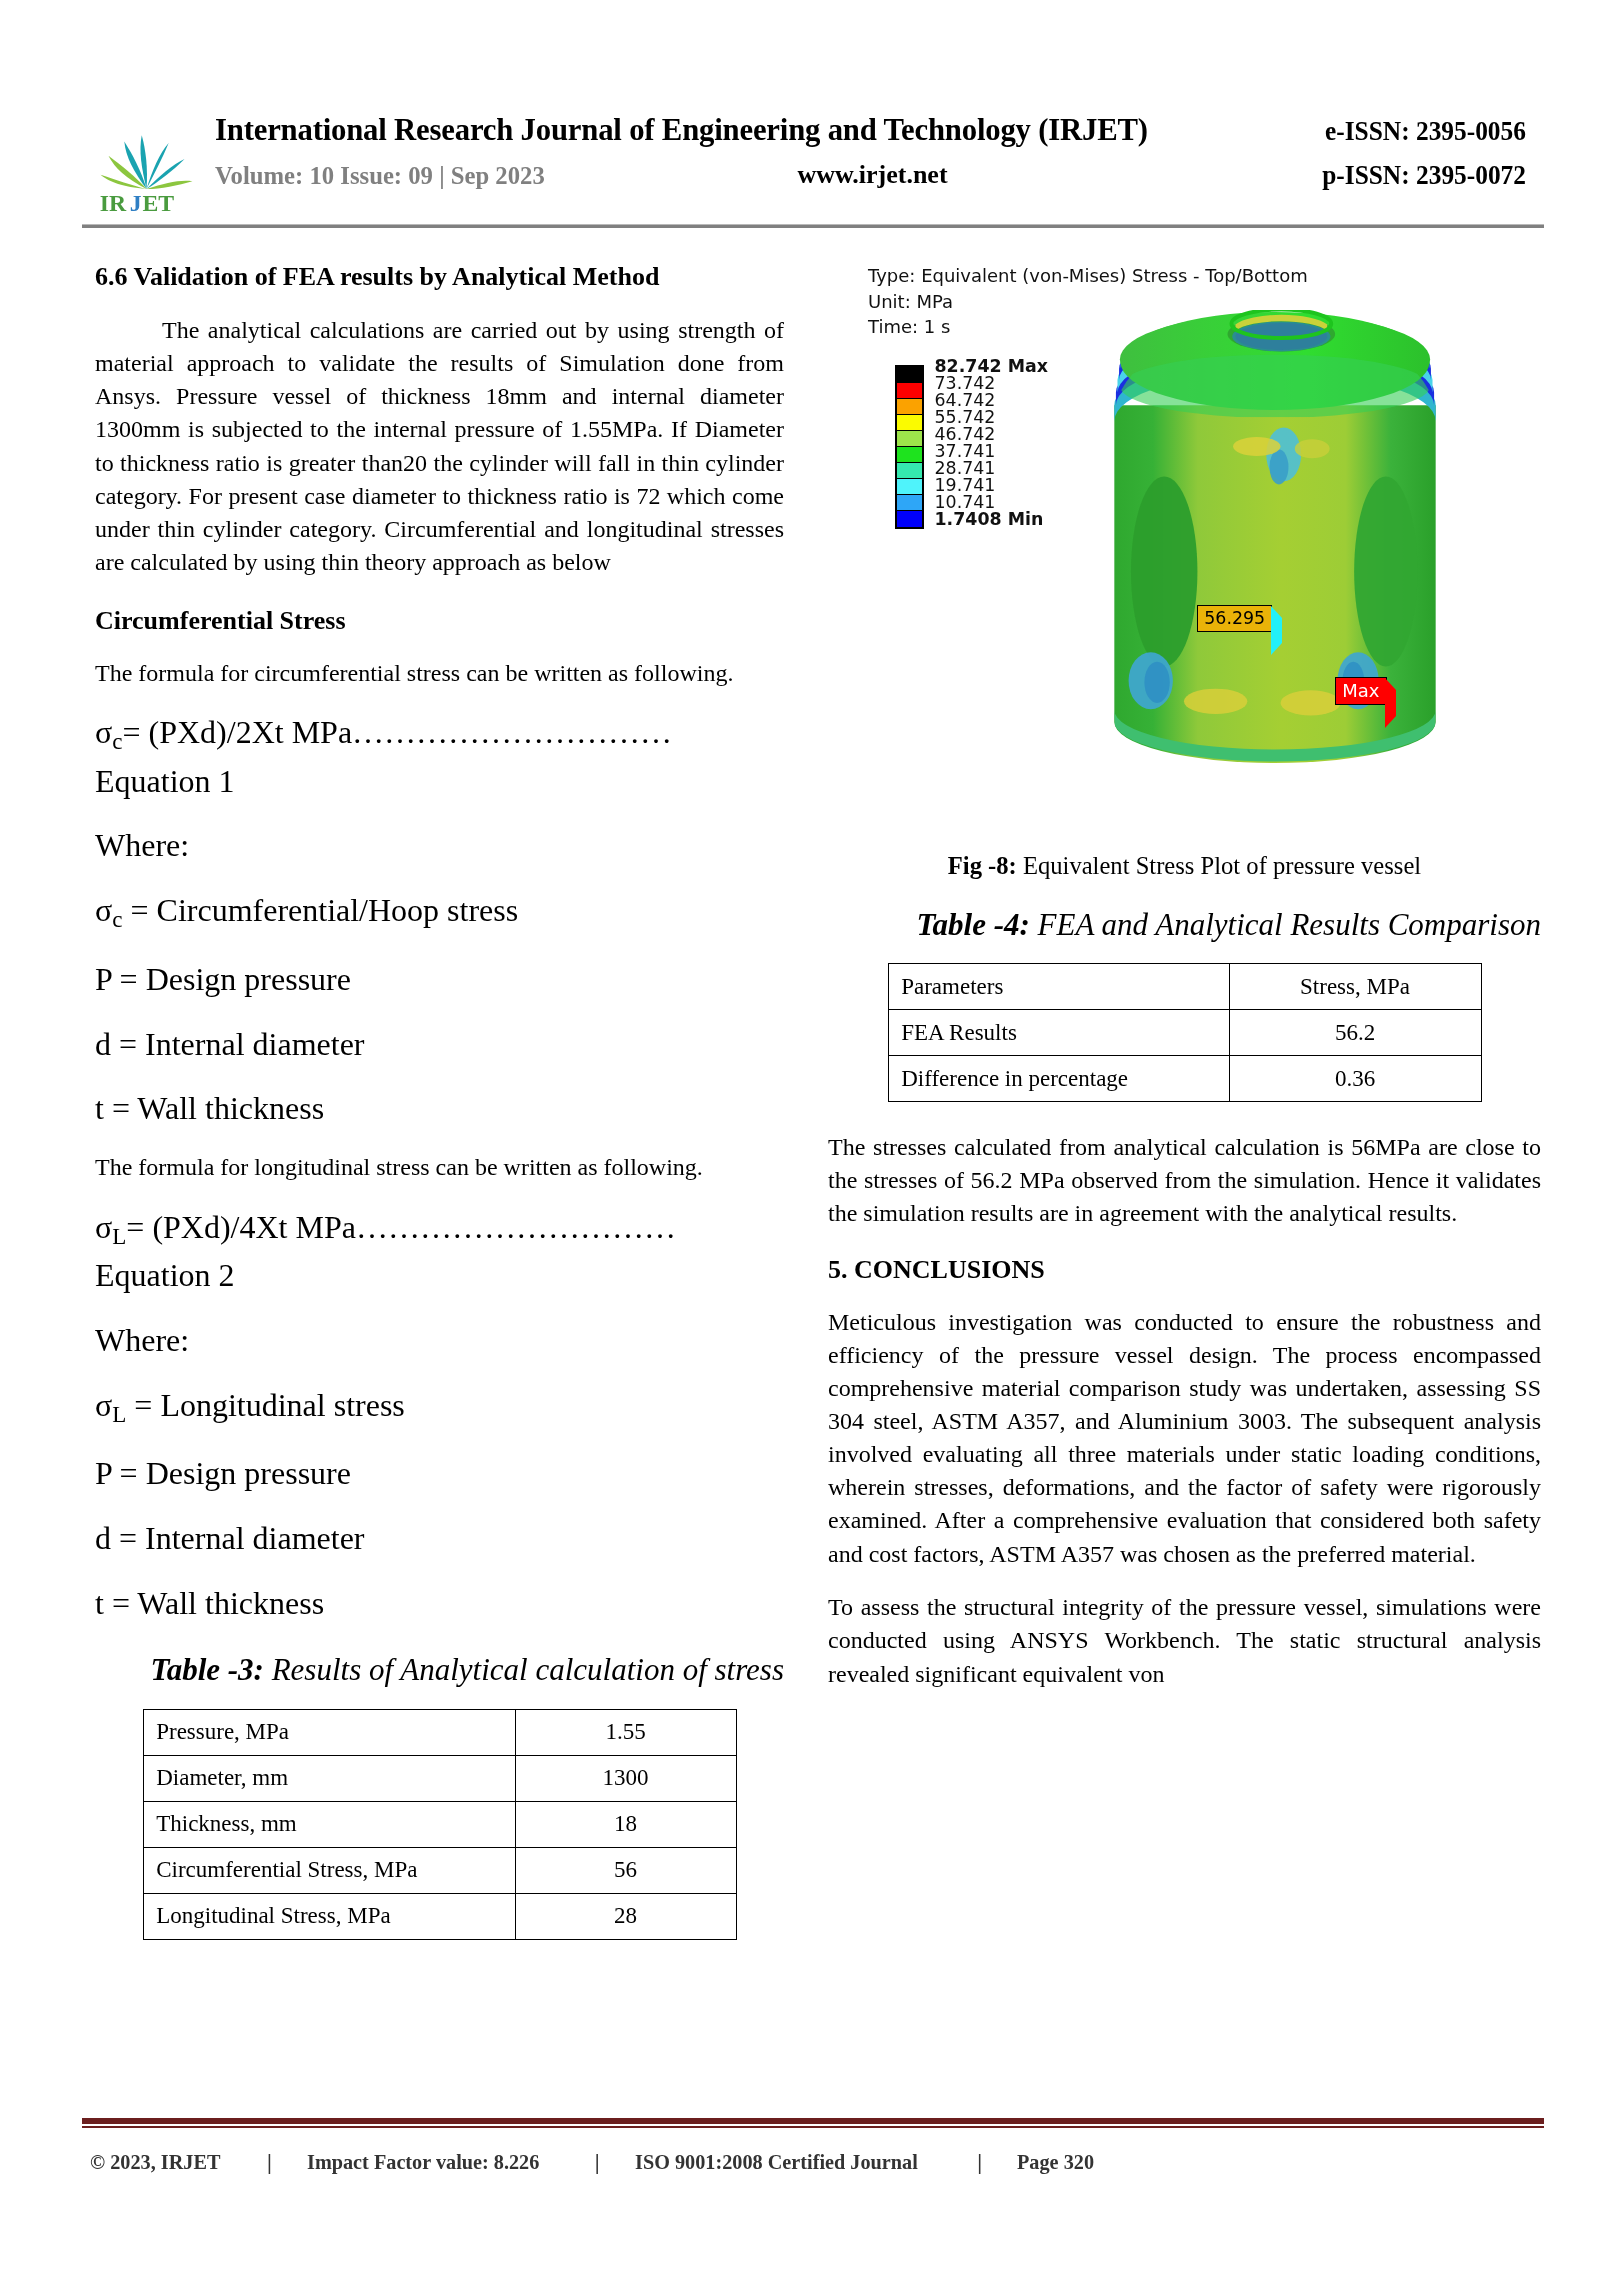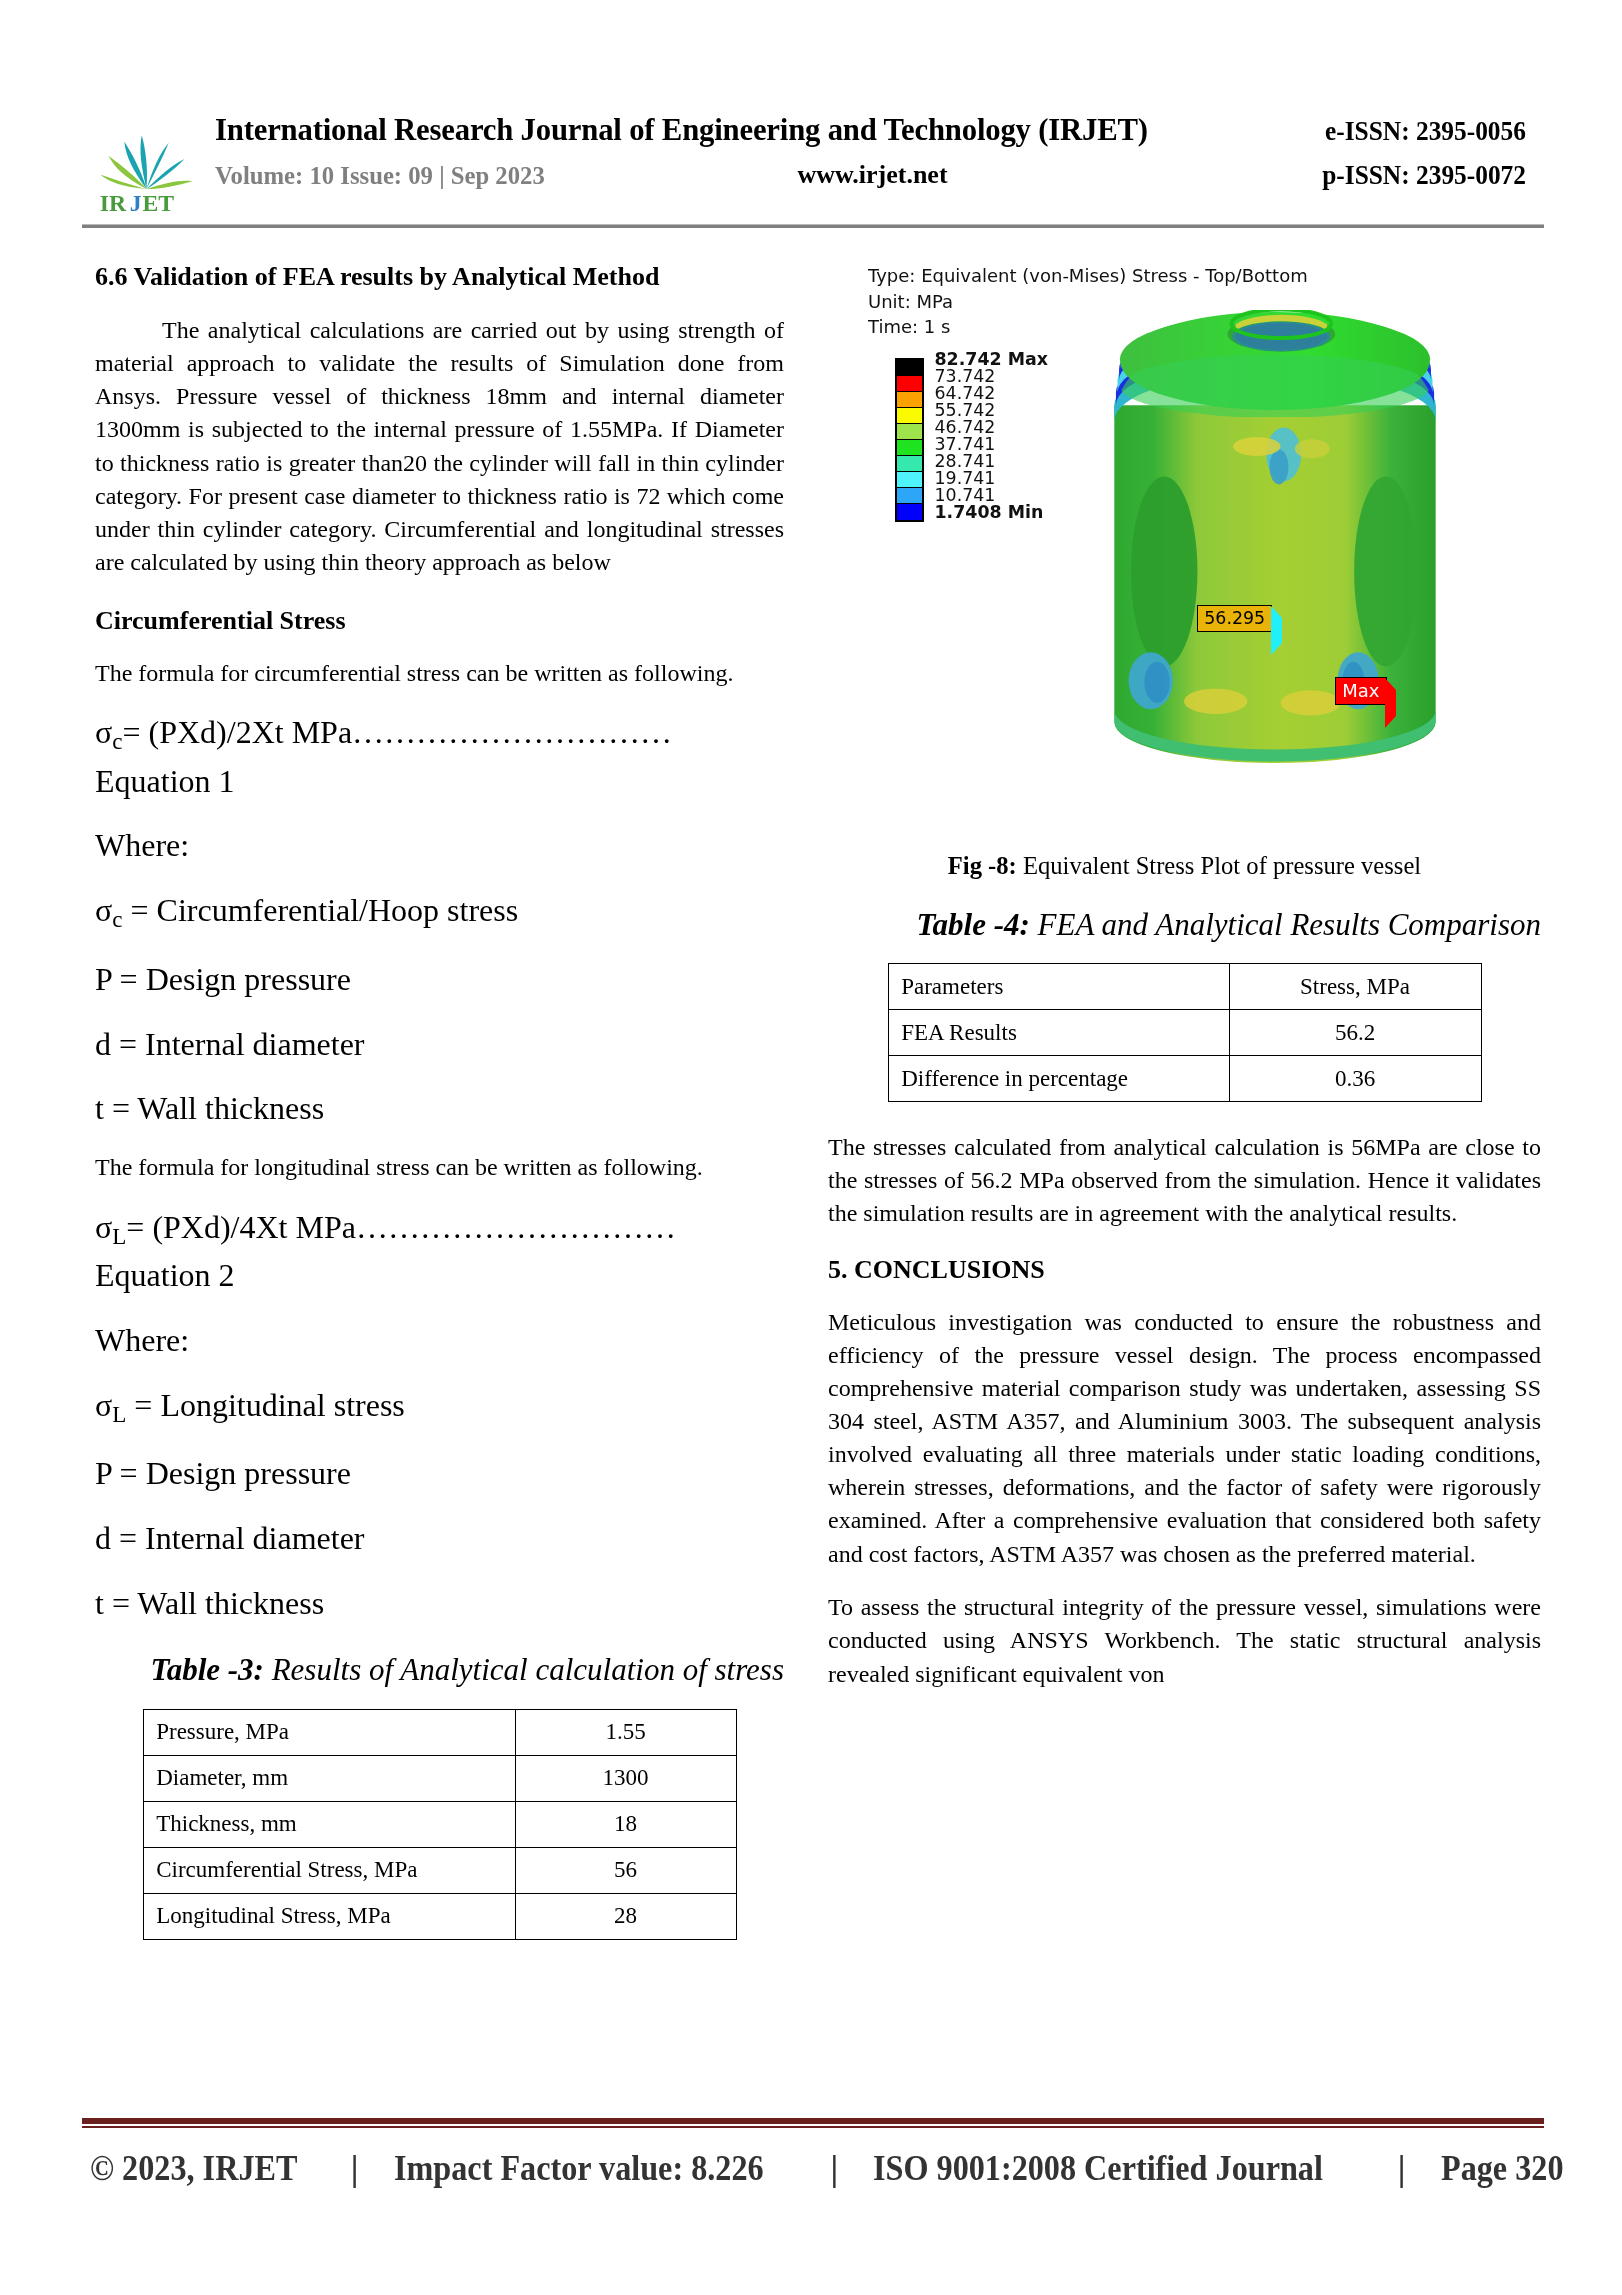--- a/index.html
+++ b/index.html
@@ -174,21 +174,21 @@
     position: absolute;
     left: 40px; top: 2.4px;
     font-family: "DejaVu Sans", sans-serif;
     font-size: 18px;
     line-height: 1.42;
     color: #111;
     white-space: pre-line;
   }
   .legend {
     position: absolute;
-    left: 38px; top: 97px;
+    left: 38px; top: 104px;
     display: flex;
     align-items: flex-start;
     padding-left: 29px;
   }
   .legend-bar {
     width: 28.5px;
     border: 2.4px solid #000;
     display: flex;
     flex-direction: column;
   }
@@ -262,21 +262,21 @@
   .footer-rule .r2 { height: 1.6px; background: #ffffff; }
   .footer-rule .r3 { height: 2.4px; background: #6b1f1f; }
   .footer {
     position: absolute;
     left: 82px; top: 2149px;
     width: 1462px;
     display: flex;
     align-items: baseline;
     font-family: "Liberation Serif", serif;
     font-weight: bold;
-    font-size: 35px;
+    font-size: 22px;
     color: #333333;
   }
   .footer .seg { white-space: nowrap; transform: scaleX(0.92); transform-origin: left center;}
   .footer .sep { color: #333; padding: 0 3.2px; }
   .f-copy  { margin-left: 8px; }
   .f-gap1  { margin: 0 32px; }
   .f-gap2  { margin: 0 32px; }
   .f-gap3  { margin: 0 32px; }
 </style>
 </head>

